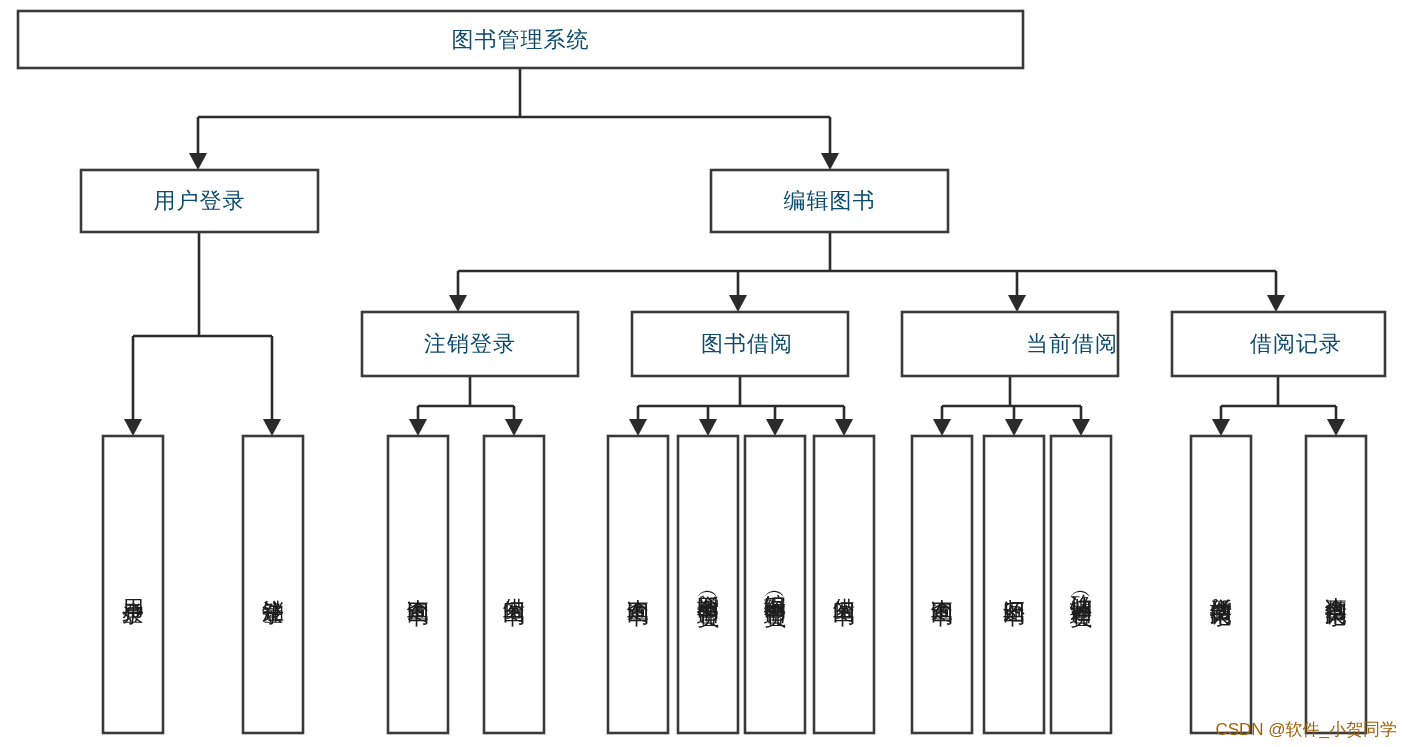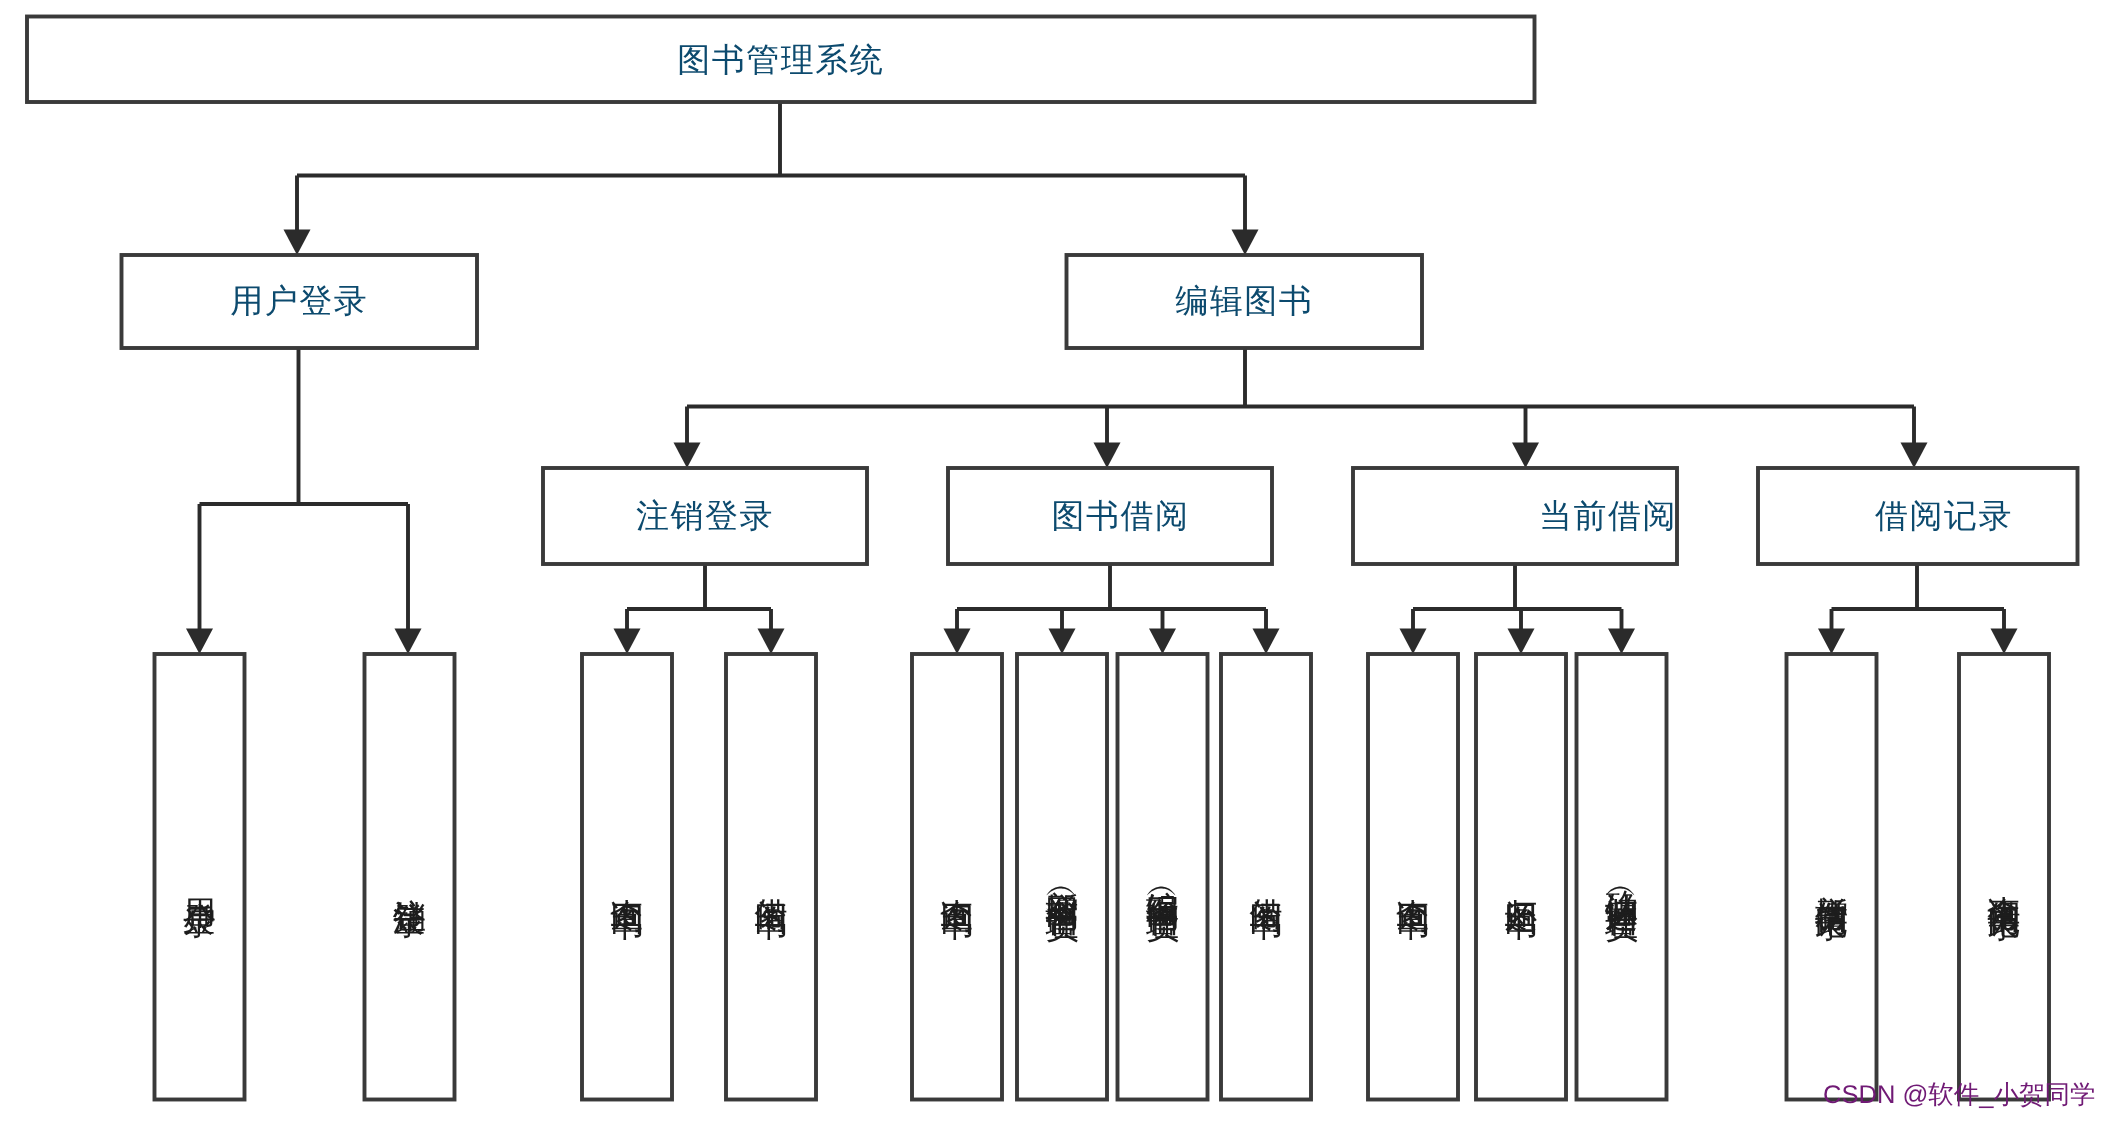--- a/index.html
+++ b/index.html
@@ -71,21 +71,21 @@
     color: #0c4a6e;
     white-space: nowrap;
     letter-spacing: 1px;
   }
   .watermark {
     position: absolute;
     right: 8px;
     bottom: 6px;
     font-family: "Liberation Sans", "DejaVu Sans", sans-serif;
     font-size: 17px;
-    color: #701a75;
+    color: #a16207;
     white-space: nowrap;
     pointer-events: none;
   }
 </style>
 </head>
 <body>
 
 <div id="diagram-root">
   <svg class="flow" viewBox="0 0 1405 747">
     <g id="edges-layer">

